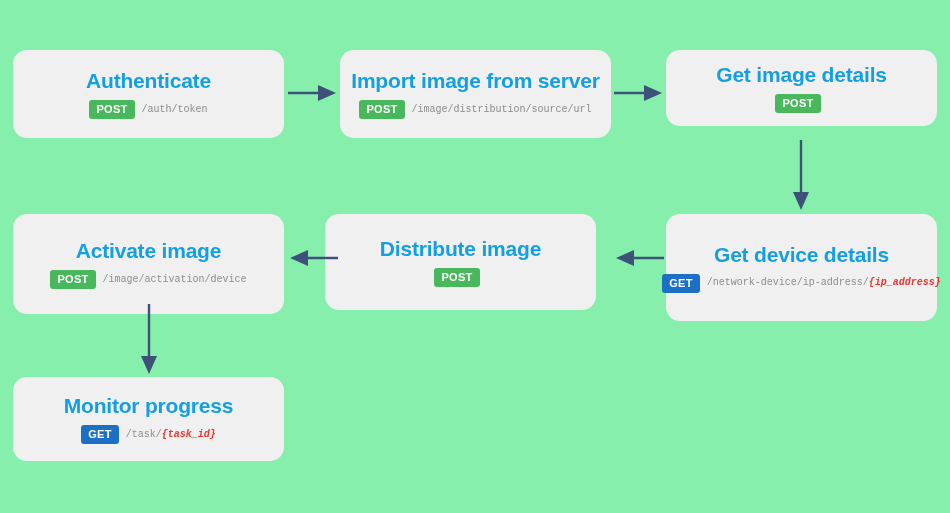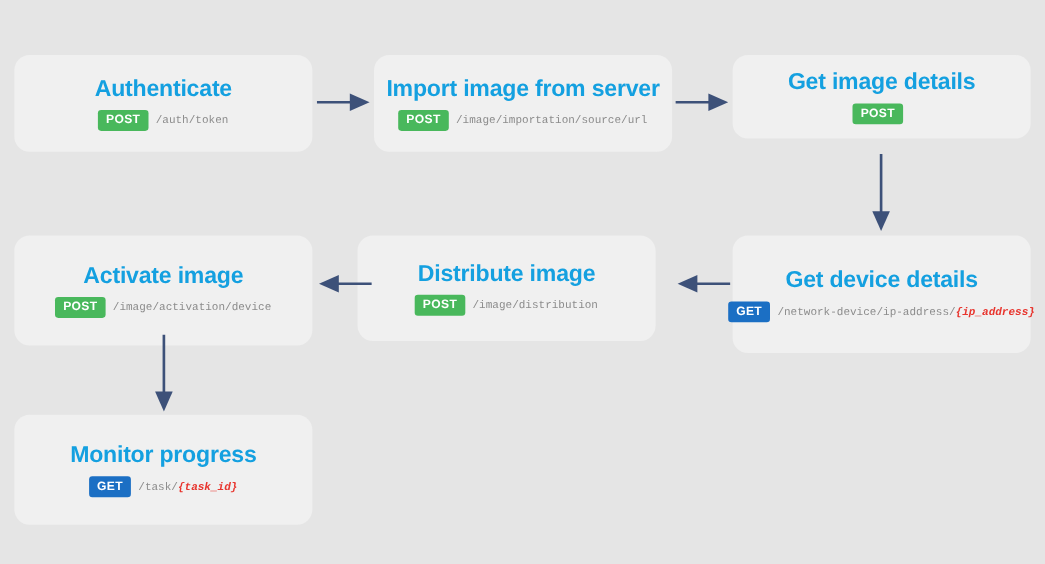--- a/index.html
+++ b/index.html
@@ -10,21 +10,21 @@
   body {
     width: 950px;
     height: 513px;
     font-family: "Liberation Sans", sans-serif;
     overflow: hidden;
   }
   #canvas {
     position: relative;
     width: 950px;
     height: 513px;
-    background: #e5e5e5;
+    background: #86efac;
   }
   .node {
     position: absolute;
     background: #f0f0f0;
     border-radius: 14px;
     box-sizing: border-box;
     display: flex;
     flex-direction: column;
     align-items: center;
     justify-content: center;
@@ -35,21 +35,21 @@
     font-family: "Liberation Sans", sans-serif;
     font-weight: bold;
     font-size: 21px;
     line-height: 24px;
     letter-spacing: -0.2px;
     white-space: nowrap;
     margin-bottom: 7px;
   }
   .endpoint-row {
     display: flex;
-    align-items: flex-end;
+    align-items: center;
     white-space: nowrap;
   }
   .badge {
     display: inline-block;
     color: #ffffff;
     font-family: "Liberation Sans", sans-serif;
     font-weight: bold;
     font-size: 11px;
     line-height: 11px;
     letter-spacing: 0.3px;
@@ -86,21 +86,21 @@
     <div class="endpoint-row">
       <span class="badge badge-post">POST</span>
       <span class="path"><span>/auth/token</span><span class="param"></span></span>
     </div>
   </div>
 
   <div class="node" style="left:340px; top:50px; width:271px; height:88px;">
     <div class="node-title">Import image from server</div>
     <div class="endpoint-row">
       <span class="badge badge-post">POST</span>
-      <span class="path"><span>/image/importation/source/url</span><span class="param"></span></span>
+      <span class="path"><span>/image/distribution/source/url</span><span class="param"></span></span>
     </div>
   </div>
 
   <div class="node" style="left:666px; top:50px; width:271px; height:76px;">
     <div class="node-title">Get image details</div>
     <div class="endpoint-row">
       <span class="badge badge-post">POST</span>
     </div>
   </div>
 
@@ -109,33 +109,32 @@
     <div class="endpoint-row">
       <span class="badge badge-post">POST</span>
       <span class="path"><span>/image/activation/device</span><span class="param"></span></span>
     </div>
   </div>
 
   <div class="node" style="left:325px; top:214px; width:271px; height:96px;">
     <div class="node-title">Distribute image</div>
     <div class="endpoint-row">
       <span class="badge badge-post">POST</span>
-      <span class="path"><span>/image/distribution</span><span class="param"></span></span>
     </div>
   </div>
 
   <div class="node" style="left:666px; top:214px; width:271px; height:107px;">
     <div class="node-title">Get device details</div>
     <div class="endpoint-row">
       <span class="badge badge-get">GET</span>
       <span class="path"><span>/network-device/ip-address/</span><span class="param">{ip_address}</span></span>
     </div>
   </div>
 
-  <div class="node" style="left:13px; top:377px; width:271px; height:100px;">
+  <div class="node" style="left:13px; top:377px; width:271px; height:84px;">
     <div class="node-title">Monitor progress</div>
     <div class="endpoint-row">
       <span class="badge badge-get">GET</span>
       <span class="path"><span>/task/</span><span class="param">{task_id}</span></span>
     </div>
   </div>
 
   <div class="arrow" style="left:288px; top:82px;">
     <svg width="50" height="22" viewBox="0 0 50 22">
       <line x1="0" y1="11" x2="34" y2="11" stroke="#3d5179" stroke-width="2.4"></line>

